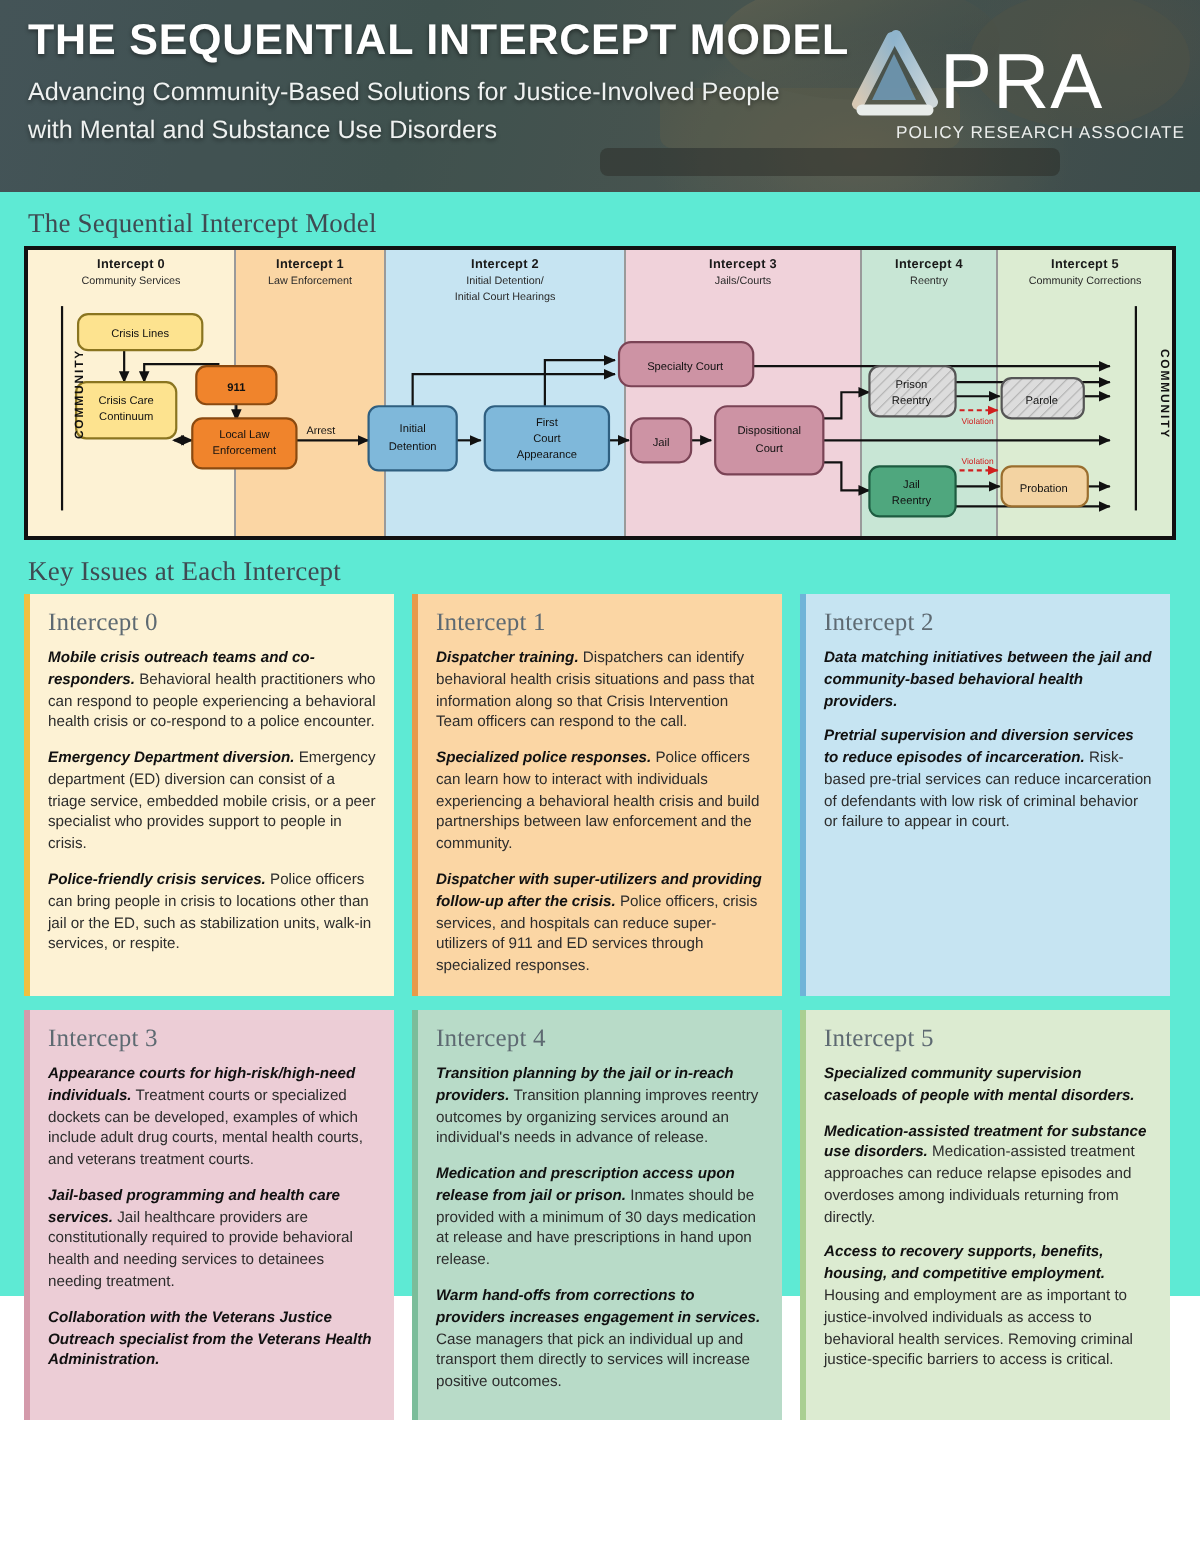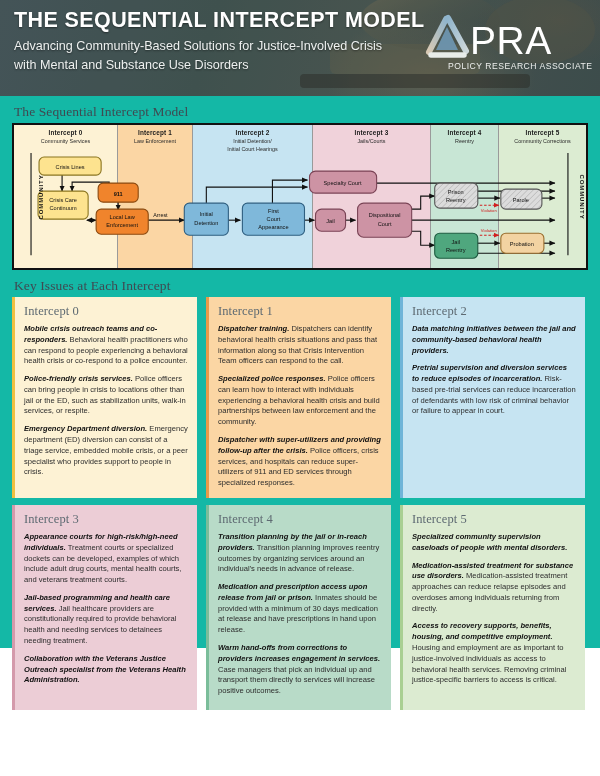--- a/index.html
+++ b/index.html
@@ -2,21 +2,21 @@
 <html><head>
 <meta charset="utf-8">
 <style>
   html,body{margin:0;padding:0;}
   body{
     width:600px;height:776px;overflow:hidden;
     background:#ffffff;
     font-family:"Liberation Sans", sans-serif;
     color:#231f20;
   }
-  .page{width:600px;height:648px;position:relative;background:#14b8a6;box-sizing:border-box;}
+  .page{width:600px;height:648px;position:relative;background:#5eead4;box-sizing:border-box;}
 
   
   .header{
     position:relative;height:96px;width:600px;overflow:hidden;
     background:
       radial-gradient(ellipse 150px 90px at 430px 78px, rgba(120,110,85,.55), rgba(120,110,85,0) 70%),
       radial-gradient(ellipse 120px 70px at 560px 20px, rgba(90,85,70,.5), rgba(90,85,70,0) 70%),
       linear-gradient(105deg,#46565a 0%,#40524f 35%,#4a5650 60%,#3d4c4b 100%);
   }
   .gavel{position:absolute;inset:0;pointer-events:none;}
@@ -82,21 +82,21 @@
       </defs>
       <ellipse cx="430" cy="20" rx="70" ry="30" fill="url(#gv)"></ellipse>
       <rect x="330" y="44" width="150" height="30" rx="6" fill="#6d6349" opacity=".35"></rect>
       <rect x="300" y="74" width="230" height="14" rx="4" fill="#241f18" opacity=".45"></rect>
       <ellipse cx="540" cy="30" rx="55" ry="34" fill="#5c5542" opacity=".35"></ellipse>
       <rect x="0" y="0" width="600" height="96" fill="#3f4f4d" opacity=".18"></rect>
     </svg>
 
     <div class="header-text">
       <div class="h-title">THE SEQUENTIAL INTERCEPT MODEL</div>
-      <div class="h-sub">Advancing Community-Based Solutions for Justice-Involved Crisis</div>
+      <div class="h-sub">Advancing Community-Based Solutions for Justice-Involved People</div>
       <div class="h-sub">with Mental and Substance Use Disorders</div>
     </div>
 
     <svg class="logo" viewBox="0 0 168 62">
       <defs>
         <linearGradient id="triA" x1="0" y1="1" x2="1" y2="0">
           <stop offset="0" stop-color="#d8c9b4"></stop>
             <stop offset="1" stop-color="#8fb4cc"></stop>
         </linearGradient>
         <linearGradient id="triB" x1="0" y1="0" x2="1" y2="1">
@@ -299,22 +299,22 @@
     <div class="comm-label comm-r">COMMUNITY</div>
   </div>
 
   <div class="sec-title">Key Issues at Each Intercept</div>
 
   <div class="cards">
 
     <div class="card" style="background:#fdf2d4;border-left-color:#f0c040">
       <h3>Intercept 0</h3>
       <p><b>Mobile crisis outreach teams and co-responders.</b><span> Behavioral health practitioners who can respond to people experiencing a behavioral health crisis or co-respond to a police encounter.</span></p>
+      <p><b>Emergency Department diversion.</b><span> Emergency department (ED) diversion can consist of a triage service, embedded mobile crisis, or a peer specialist who provides support to people in crisis.</span></p>
       <p><b>Police-friendly crisis services.</b><span> Police officers can bring people in crisis to locations other than jail or the ED, such as stabilization units, walk-in services, or respite.</span></p>
-      <p><b>Emergency Department diversion.</b><span> Emergency department (ED) diversion can consist of a triage service, embedded mobile crisis, or a peer specialist who provides support to people in crisis.</span></p>
     </div>
 
     <div class="card" style="background:#fbd6a4;border-left-color:#e89a4a">
       <h3>Intercept 1</h3>
       <p><b>Dispatcher training.</b><span> Dispatchers can identify behavioral health crisis situations and pass that information along so that Crisis Intervention Team officers can respond to the call.</span></p>
       <p><b>Specialized police responses.</b><span> Police officers can learn how to interact with individuals experiencing a behavioral health crisis and build partnerships between law enforcement and the community.</span></p>
       <p><b>Dispatcher with super-utilizers and providing follow-up after the crisis.</b><span> Police officers, crisis services, and hospitals can reduce super-utilizers of 911 and ED services through specialized responses.</span></p>
     </div>
 
     <div class="card" style="background:#c6e4f2;border-left-color:#6fb4d8">

